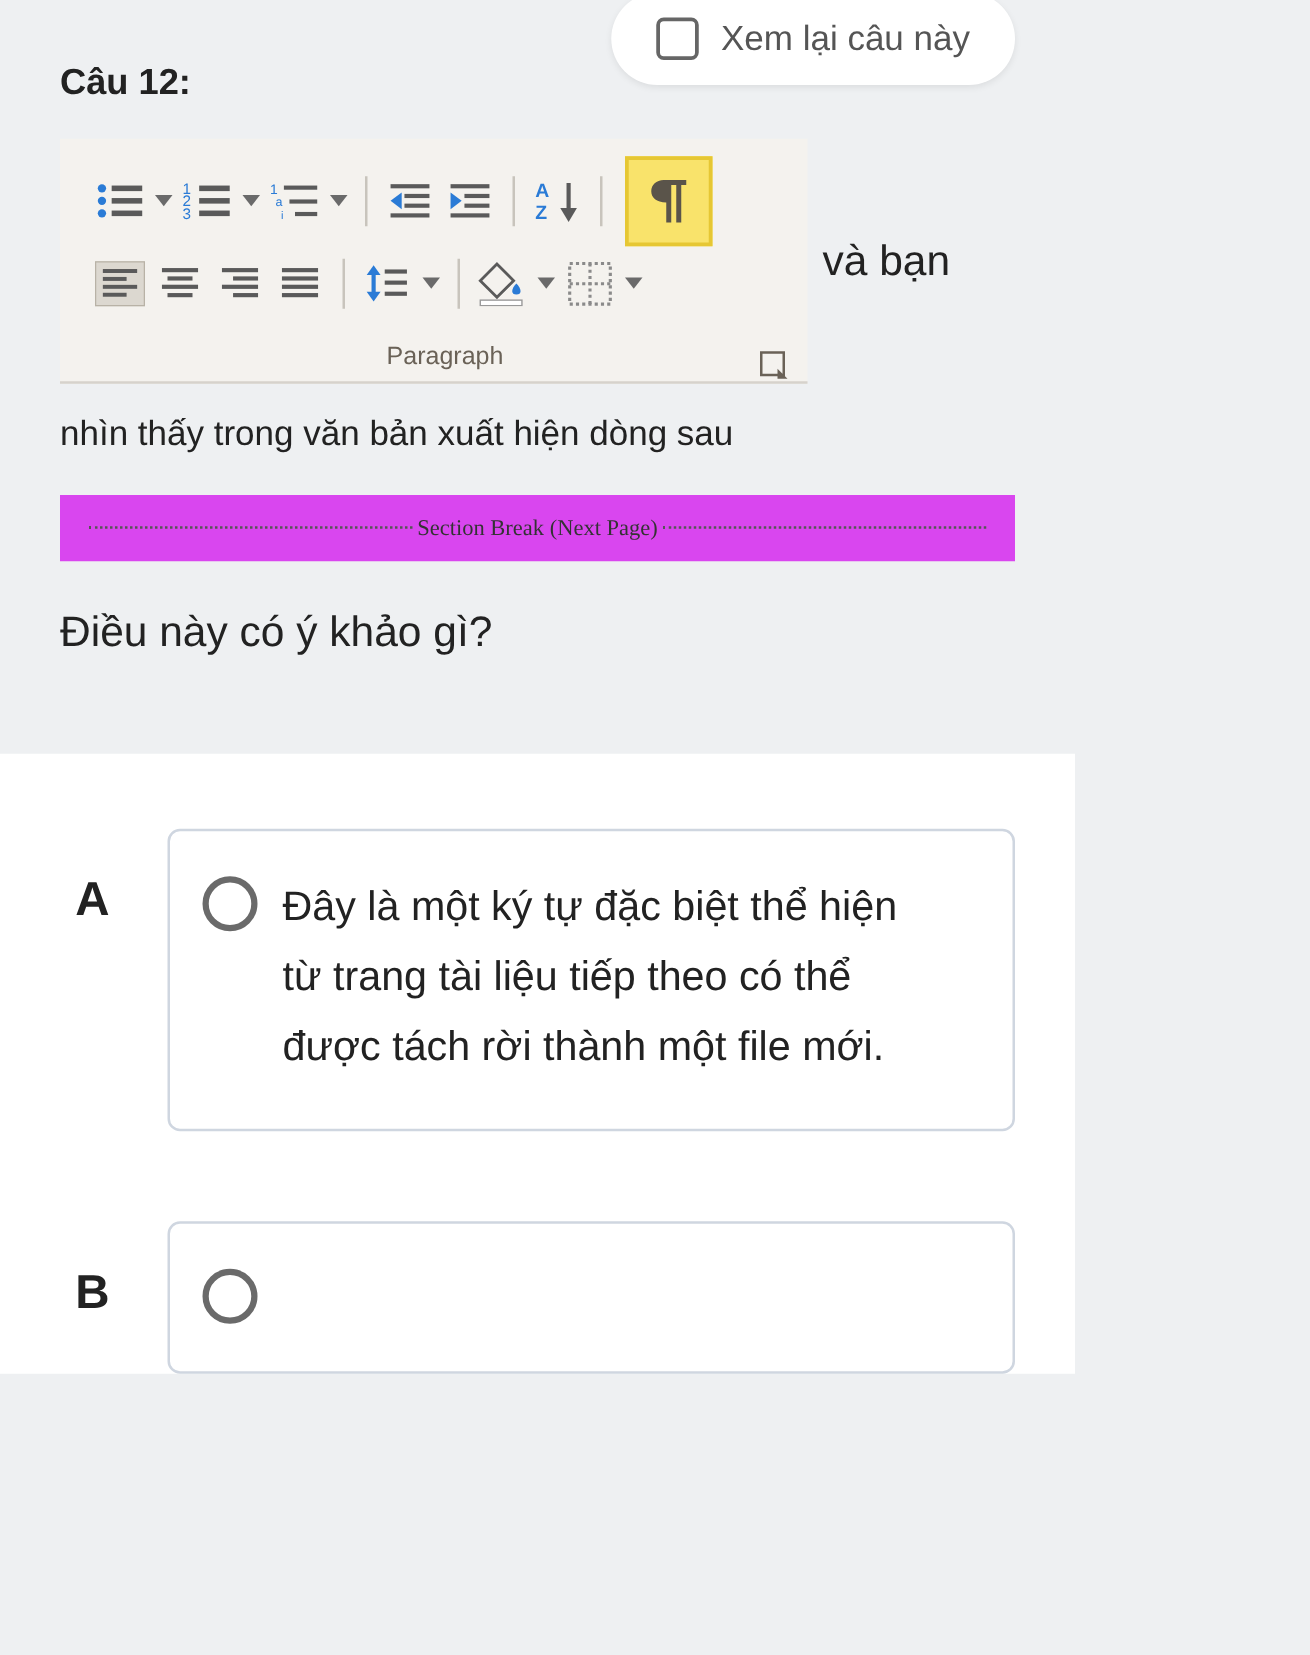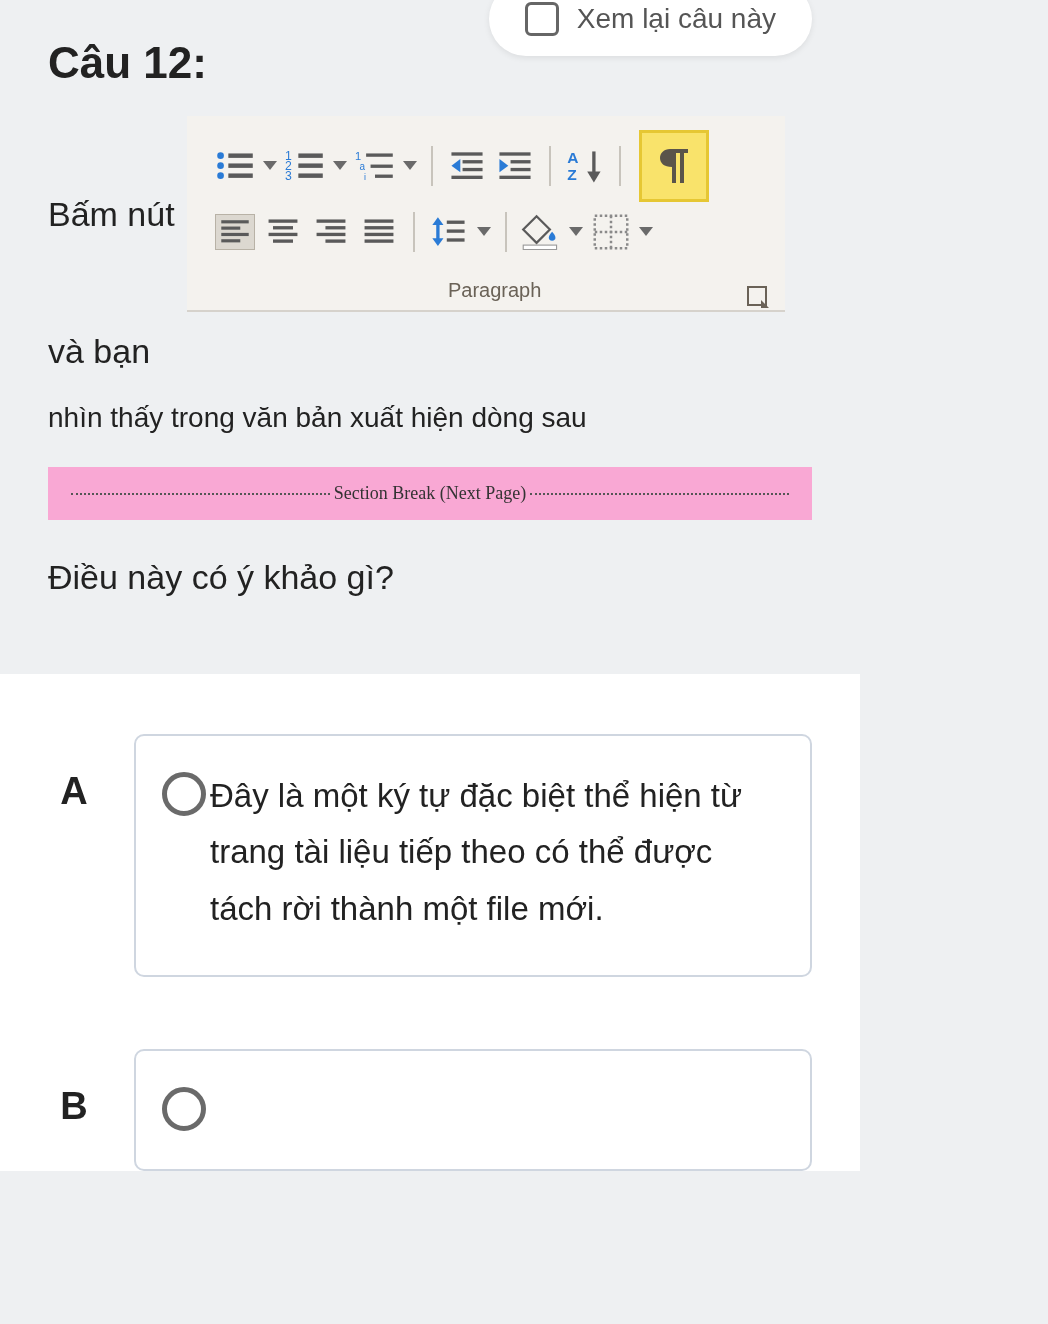--- a/index.html
+++ b/index.html
@@ -1,32 +1,32 @@
 <!DOCTYPE html>
 <html><head>
 <meta charset="utf-8">
 <style>
   * { box-sizing: border-box; margin: 0; padding: 0; }
   body { font-family: Arial, Helvetica, sans-serif; background: #eef0f2; width: 1048px; }
 
-  .page { width: 860px; background: #eef0f2; position: relative; }
+  .page { width: 860px; background: #eef0f2; position: relative; margin-top: 12px; }
 
   
   .review-pill {
     position: absolute; top: -18px; right: 48px;
     background: #fff; border-radius: 40px; padding: 20px 36px;
     display: flex; align-items: center; gap: 18px;
     box-shadow: 0 2px 6px rgba(0,0,0,0.08);
     color: #555; font-size: 28px; font-weight: 500;
   }
   .review-pill .sq { width: 34px; height: 34px; border: 3px solid #666; border-radius: 6px; }
 
   
   .question-wrap { padding: 38px 48px 70px 48px; }
-  .q-title { font-size: 44px; font-weight: 700; color: #222; margin-bottom: 28px; }
+  .q-title { font-size: 29px; font-weight: 700; color: #222; margin-bottom: 28px; }
 
   .q-body { font-size: 34px; color: #222; line-height: 1.6; }
 
   
   .inline-row { display: flex; align-items: center; flex-wrap: wrap; gap: 12px; }
   .ribbon {
     display: inline-block; vertical-align: middle;
     background: #f4f2ee; width: 598px;
     border-bottom: 2px solid #d6d2cc;
     padding: 14px 10px 4px 28px;
@@ -47,33 +47,33 @@
     display: inline-flex; align-items: center; justify-content: center;
   }
 
   .rlabel { text-align: center; color: #6a6257; font-size: 20px; margin-top: 22px; position: relative; }
   .rlabel .launch { position: absolute; right: 8px; bottom: 0; width: 20px; height: 20px; border: 2px solid #6a6257; }
   .rlabel .launch::after { content: ""; position: absolute; right: -4px; bottom: -4px; width: 0; height: 0; border-left: 8px solid #6a6257; border-top: 8px solid transparent; }
 
   .line2 { font-size: 28px; color: #222; margin-top: 18px; }
 
   
-  .break-bar { background: #f9a8d4; padding: 12px 23px; margin: 26px 0 30px 0; display:flex; align-items:center; }
+  .break-bar { background: #d946ef; padding: 12px 23px; margin: 26px 0 30px 0; display:flex; align-items:center; }
   .break-bar .dots { flex:1; height: 2px; border-bottom: 2px dotted #555; }
   .break-bar .lbl { font-size: 18px; color: #333; font-family: "Times New Roman", serif; padding: 0 4px; white-space: nowrap; }
 
   .line4 { font-size: 34px; color: #222; }
 
   
   .answers { background: #fff; padding: 60px 48px 0 48px; }
   .ans-row { display: flex; align-items: flex-start; gap: 34px; margin-bottom: 72px; }
   .ans-letter { width: 52px; font-size: 38px; font-weight: 800; color: #222; text-align: center; padding-top: 36px; }
   .ans-card {
     flex: 1; border: 2px solid #cfd6e0; border-radius: 10px;
-    padding: 32px 52px 38px 26px; display: flex; align-items: flex-start; gap: 4px;
+    padding: 32px 52px 38px 26px; display: flex; align-items: flex-start; gap: 20px;
     cursor: pointer;
   }
   .radio {
     width: 44px; height: 44px; border: 5px solid #6a6a6a; border-radius: 50%;
     flex: 0 0 auto; margin-top: 4px;
   }
   .ans-text { font-size: 33px; color: #222; line-height: 1.7; }
 </style>
 </head>
 <body>
@@ -83,21 +83,20 @@
   <div class="review-pill">
     <span class="sq"></span>
     <span>Xem lại câu này</span>
   </div>
 
   <div class="question-wrap">
     <div class="q-title">Câu 12:</div>
 
     <div class="q-body">
       <div class="inline-row">
-        <span>Bấm nút</span>
 
         <span class="ribbon">
           <div class="ribbon-row1">
             <span class="ic">
               <svg viewBox="0 0 36 30">
                   <circle cx="5" cy="6" r="3" fill="#2a7bd6"></circle>
                   <rect x="12" y="4" width="22" height="4" fill="#5a5a5a"></rect>
                   <circle cx="5" cy="15" r="3" fill="#2a7bd6"></circle>
                   <rect x="12" y="13" width="22" height="4" fill="#5a5a5a"></rect>
                   <circle cx="5" cy="24" r="3" fill="#2a7bd6"></circle>

